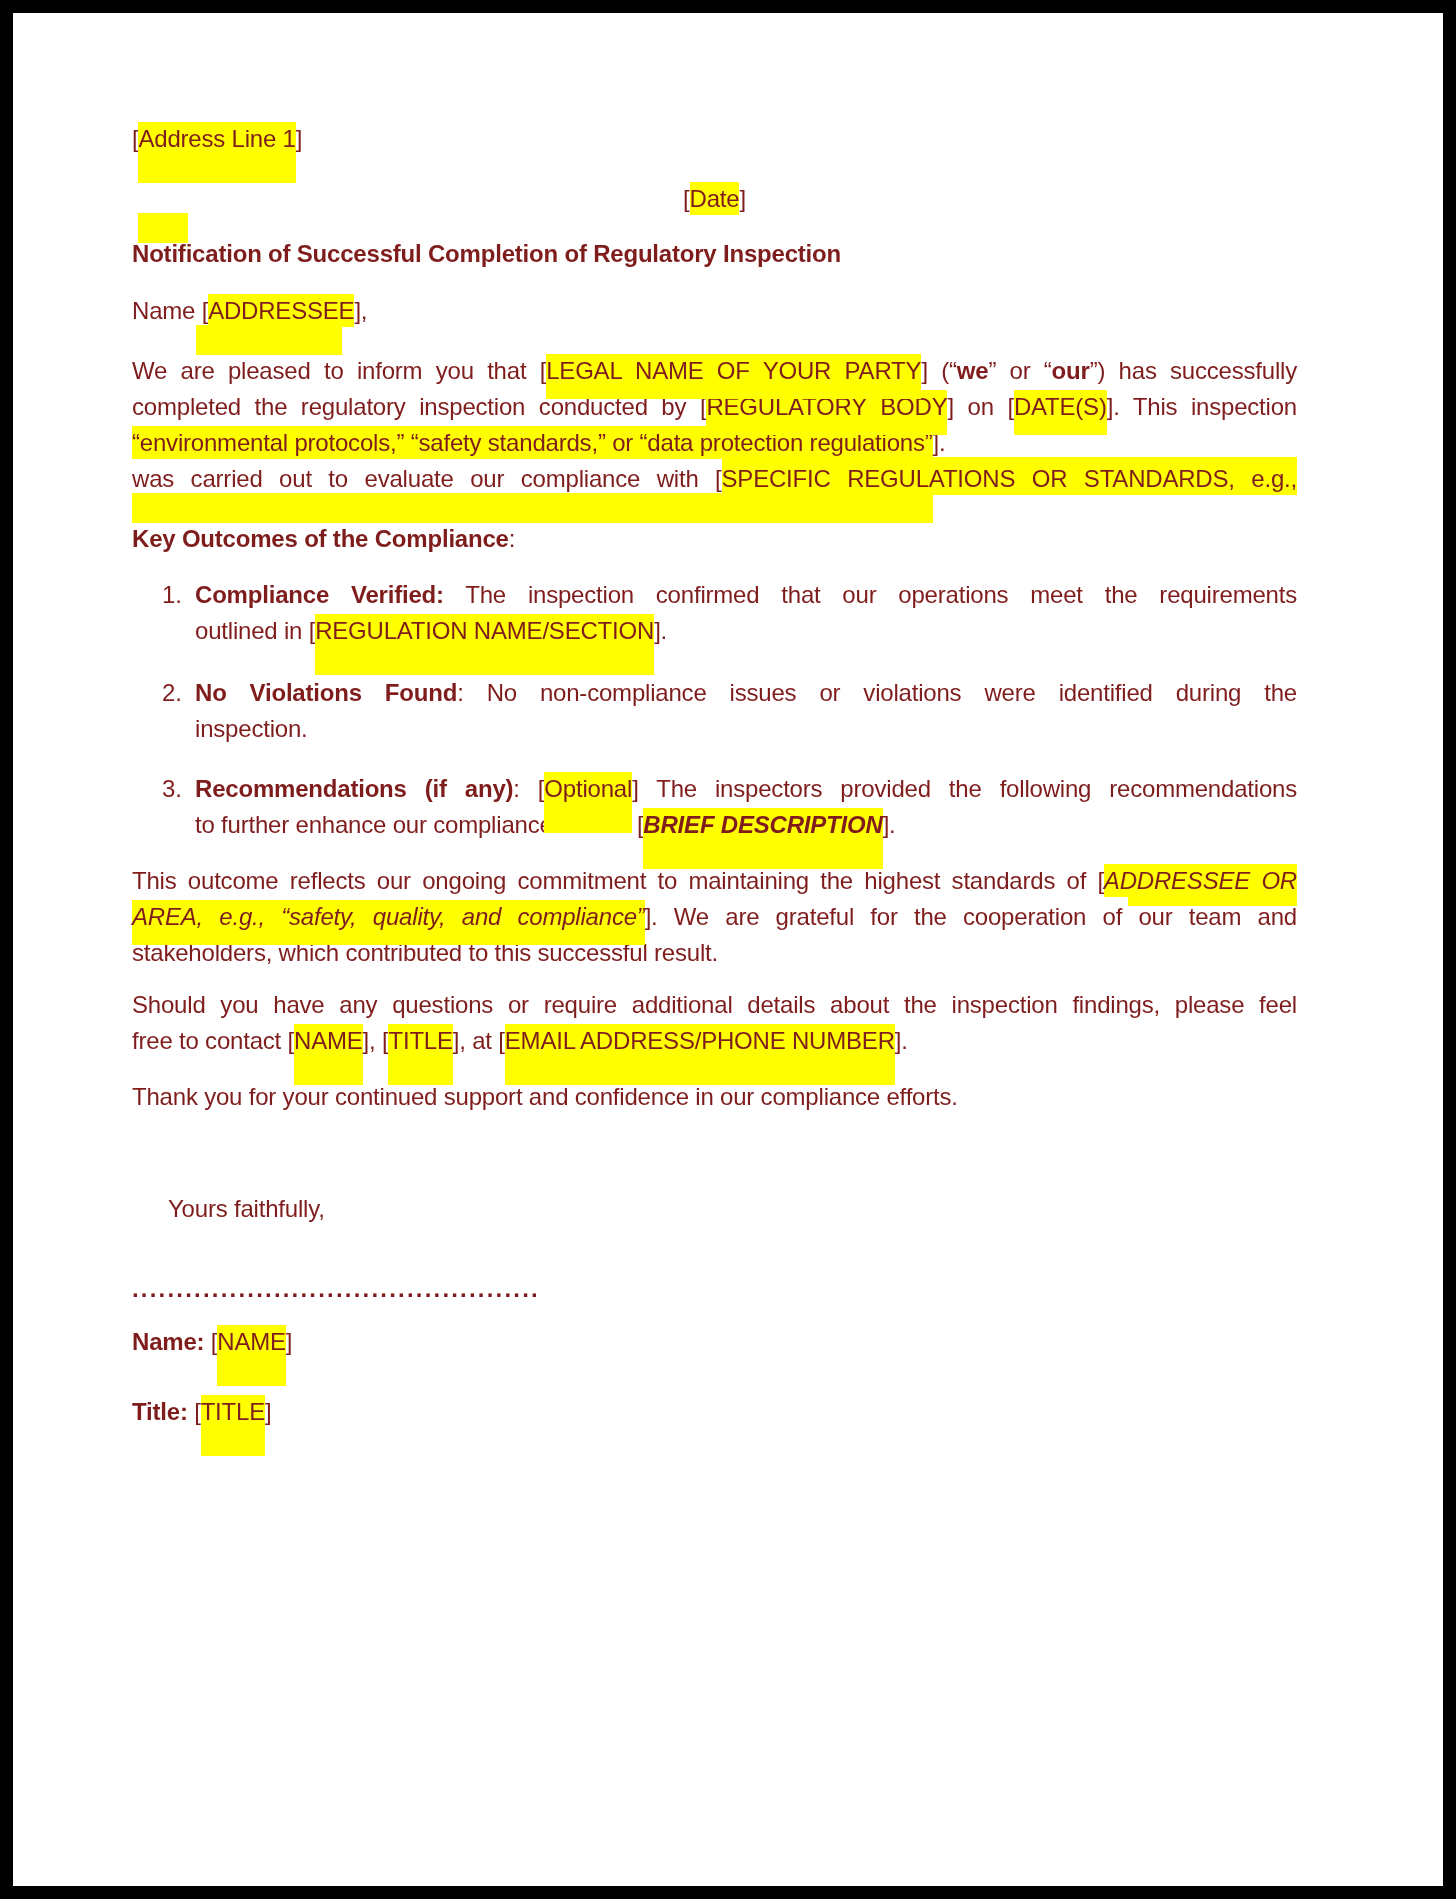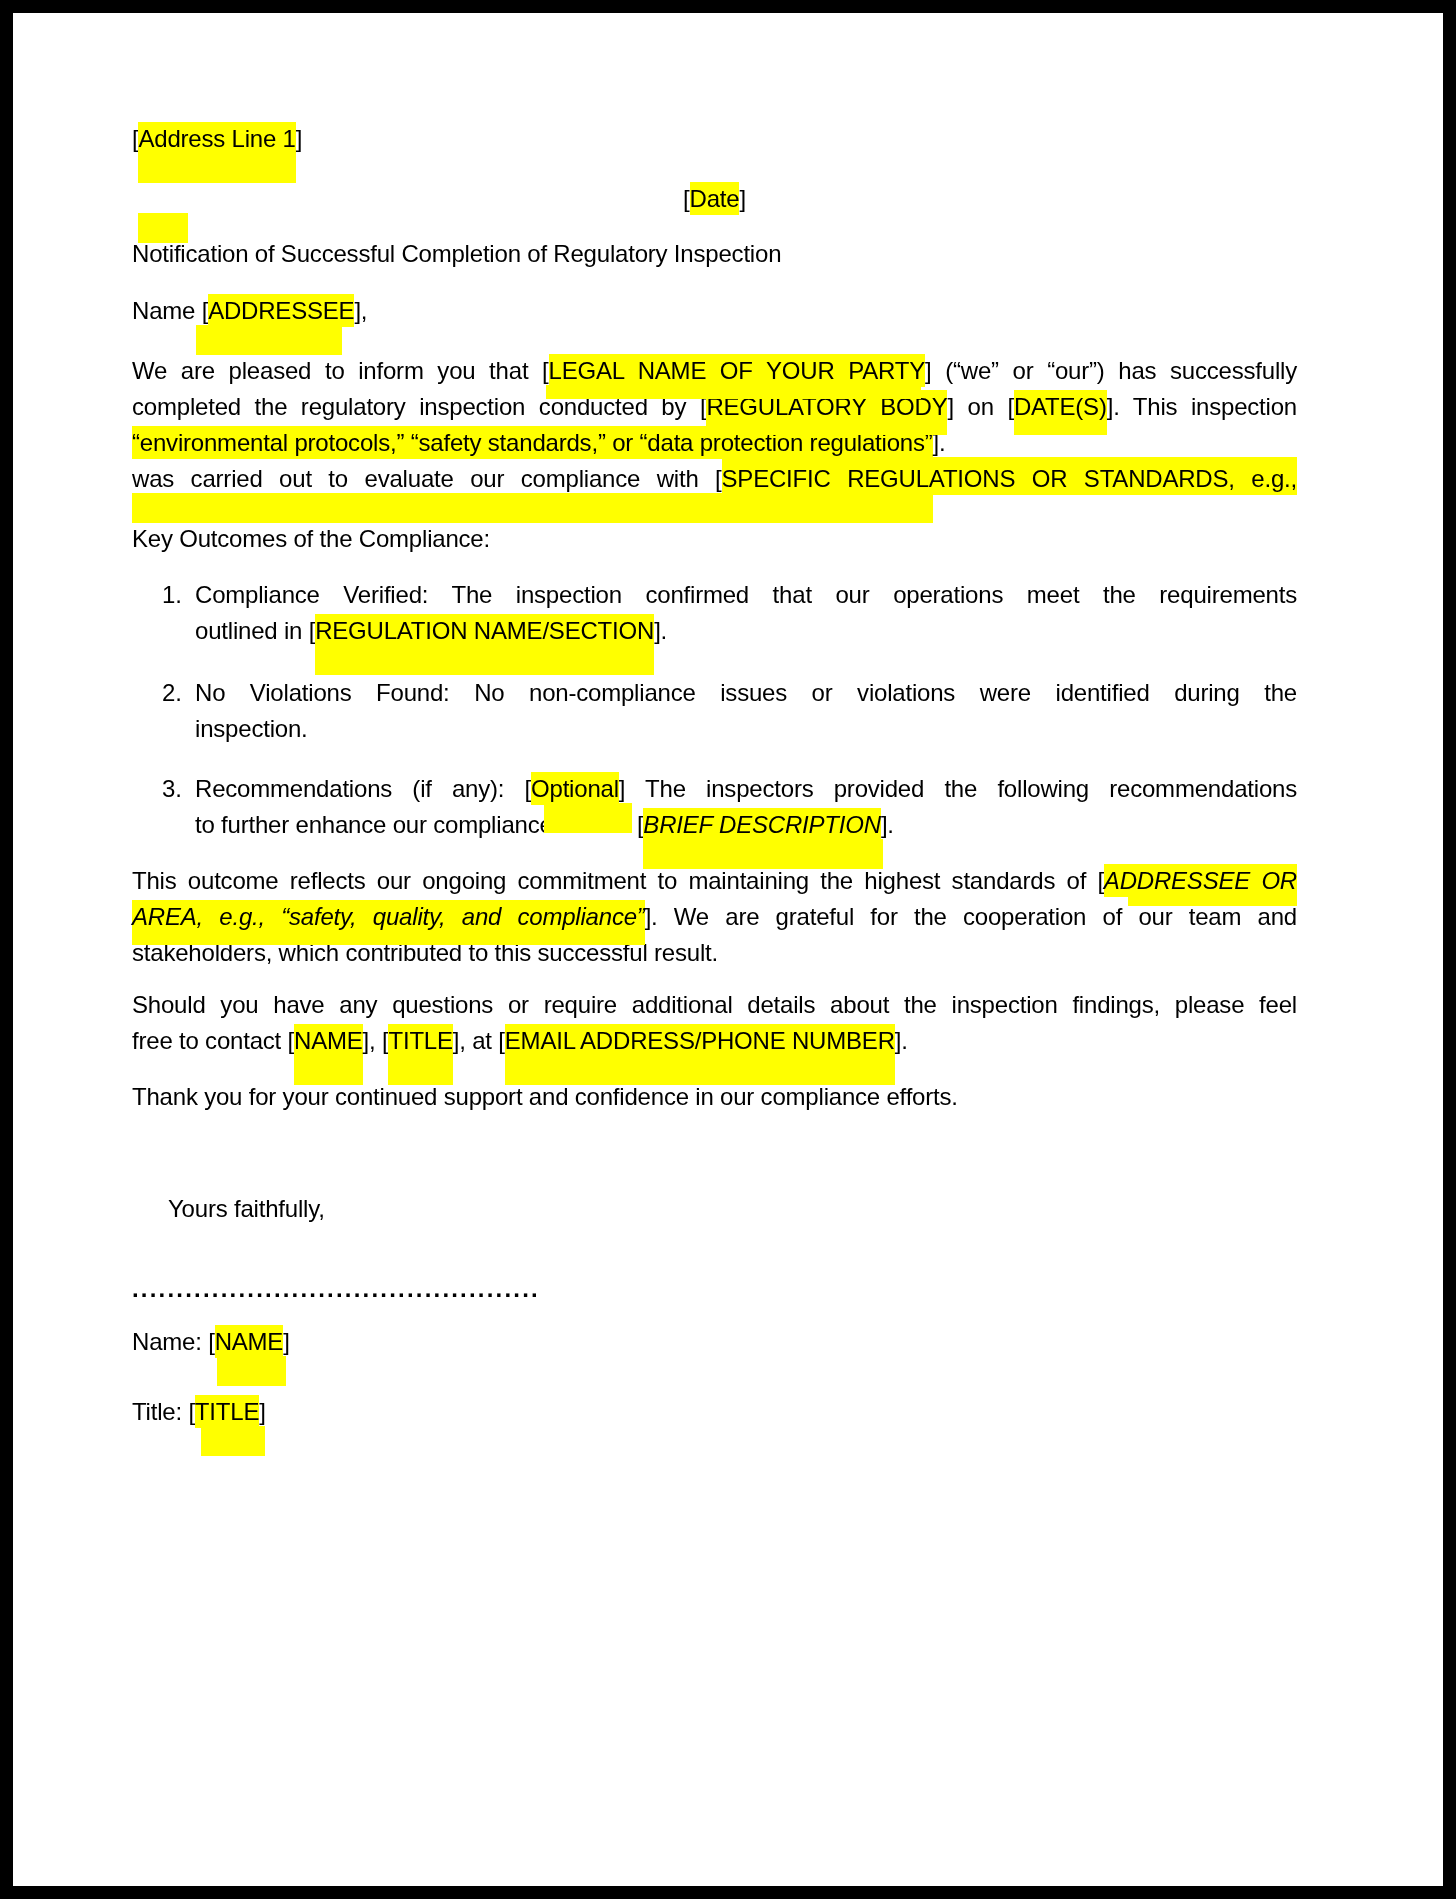--- a/index.html
+++ b/index.html
@@ -4,28 +4,28 @@
 <style>
   html,body{margin:0;padding:0;background:#ffffff;}
   #page{
     position:relative;
     width:1456px;height:1899px;
     background:#ffffff;
     overflow:hidden;
     font-family:"Liberation Sans","DejaVu Sans",sans-serif;
     font-size:24px;
     letter-spacing:-0.2px;
-    color:#000000;
+    color:#7f1d1d;
   }
   #frame{position:absolute;left:0;top:0;right:0;bottom:0;border:13px solid #000000;pointer-events:none;}
   #content{position:absolute;left:132px;top:121px;width:1165px;}
   .block{position:relative;}
   .line{position:relative;height:36px;line-height:36px;}
   .jl{text-align:justify;text-align-last:justify;}
-  .b{font-weight:normal;}
+  .b{font-weight:bold;}
   .i{font-style:italic;}
   .hl{background:#ffff00;padding:3px 0;}
   .list-item{padding-left:63px;}
   .num{position:absolute;left:-33px;top:0;}
   .dots{letter-spacing:2.2px;font-weight:bold;}
   .spill{position:absolute;background:#ffff00;}
 </style>
 </head>
 <body>
 

